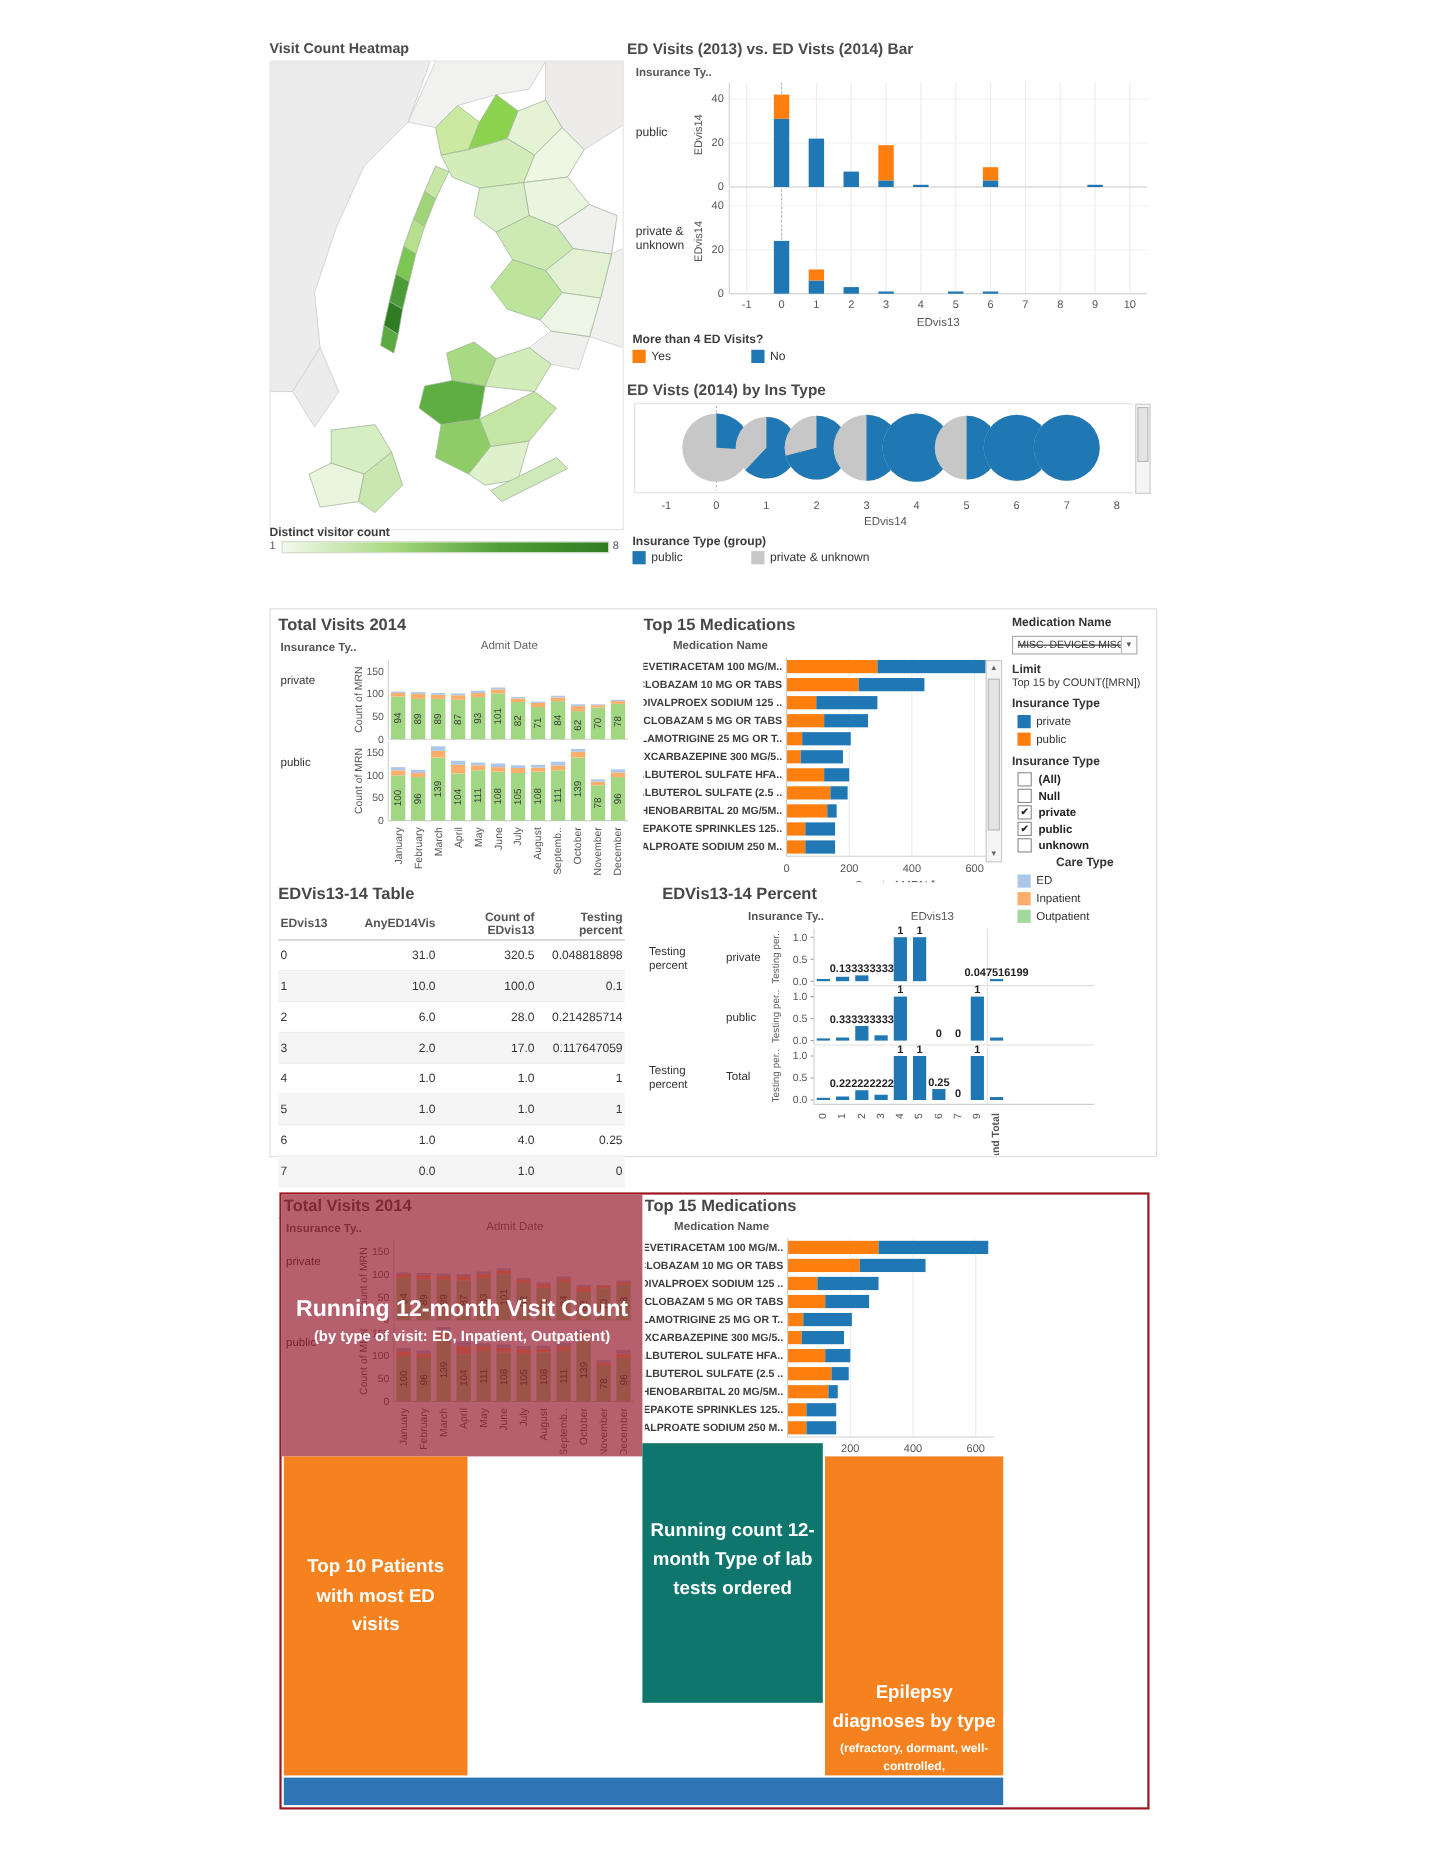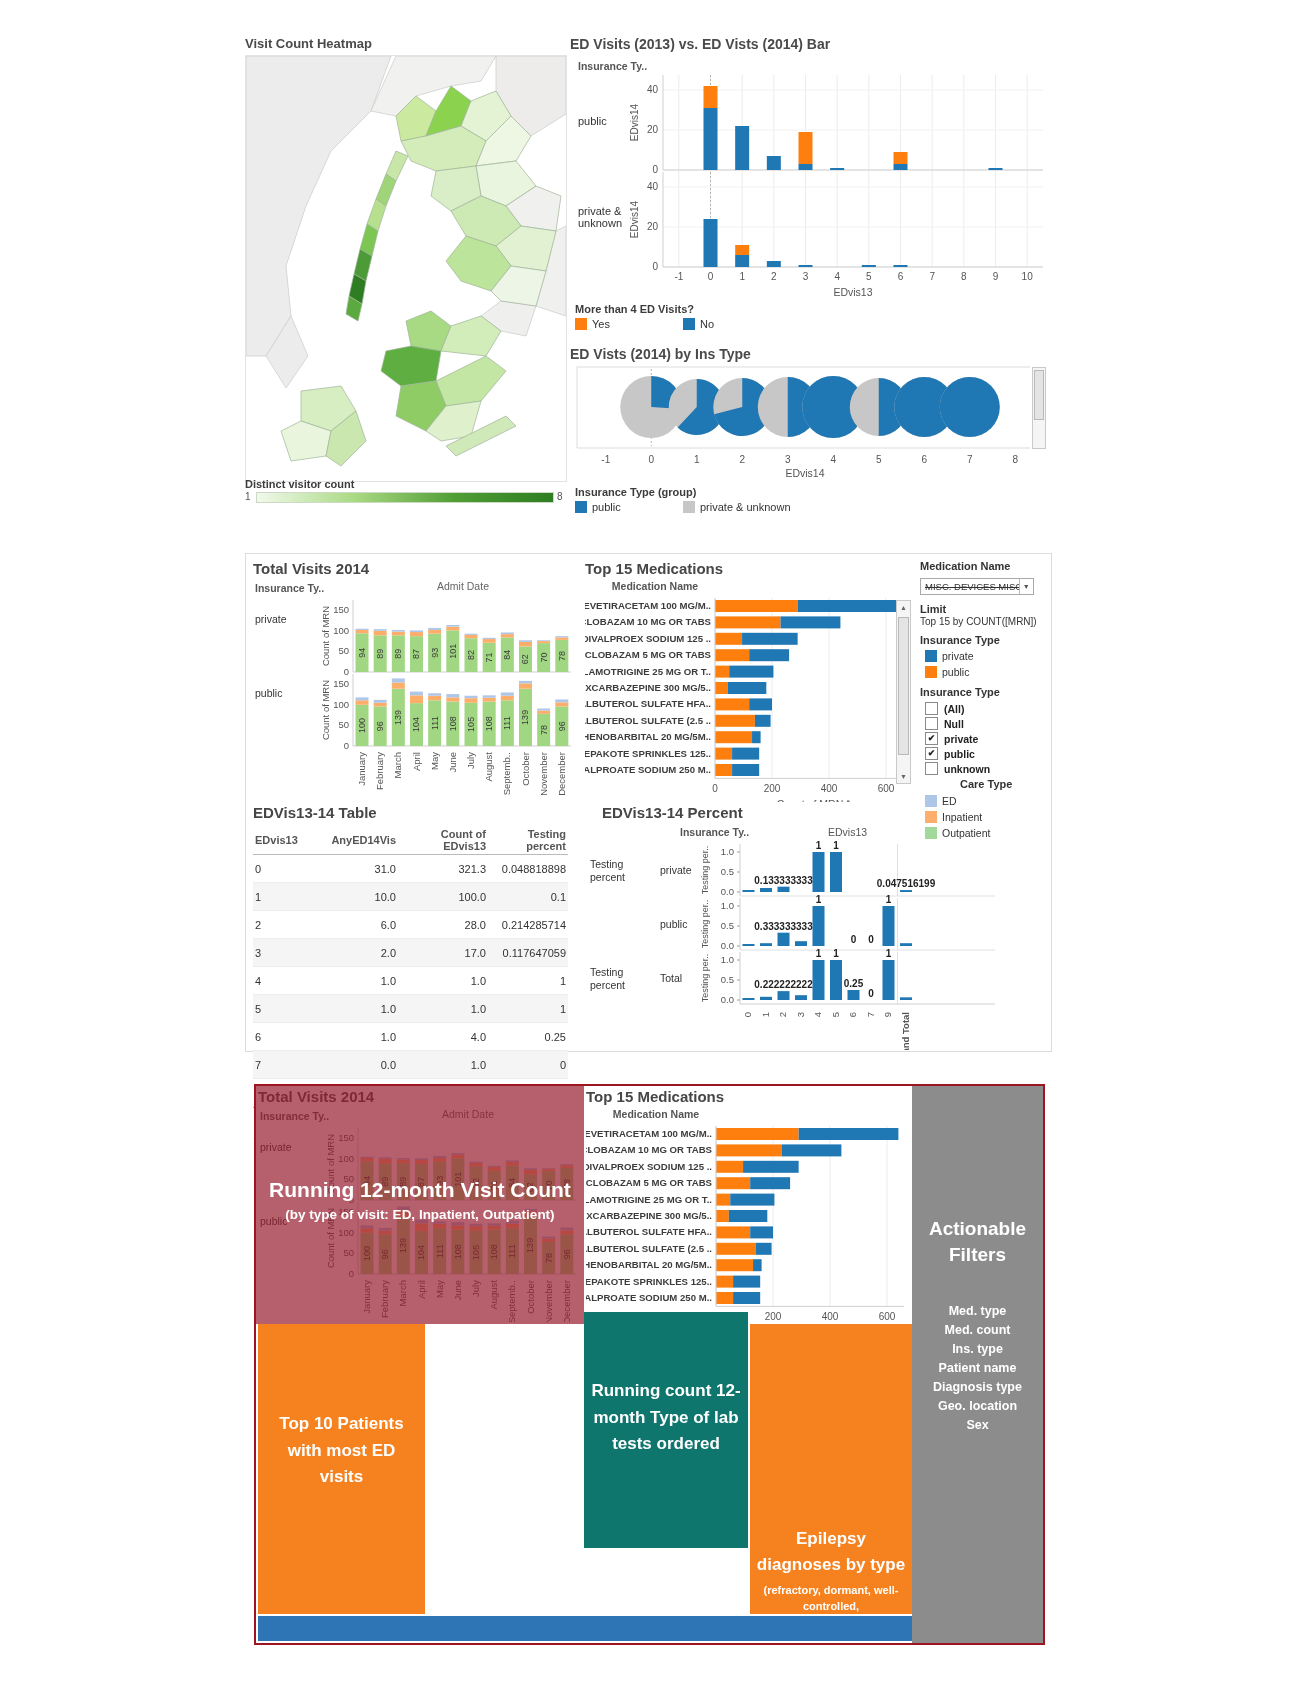--- a/index.html
+++ b/index.html
@@ -456,21 +456,21 @@
 <div id="ev-table" class="abs ev-table" style="left:253px;top:826px;width:315px;">
     <div class="ev-tr ev-th">
       <div>EDvis13</div>
       <div class="ra">AnyED14Vis</div>
       <div class="ra">Count of EDvis13</div>
       <div class="ra">Testing percent</div>
     </div>
     <div class="ev-tr">
       <div>0</div>
       <div class="ra">31.0</div>
-      <div class="ra">321.3</div>
+      <div class="ra">320.5</div>
       <div class="ra">0.048818898</div>
     </div>
     <div class="ev-tr band">
       <div>1</div>
       <div class="ra">10.0</div>
       <div class="ra">100.0</div>
       <div class="ra">0.1</div>
     </div>
     <div class="ev-tr">
       <div>2</div>
@@ -788,33 +788,20 @@
         <g>
           <rect x="262" y="220.39999999999998" width="2.5" height="8" fill="#777"></rect>
           <rect x="265.5" y="222.89999999999998" width="2.5" height="5.5" fill="#777"></rect>
           <rect x="269" y="225.39999999999998" width="2.5" height="3" fill="#777"></rect>
         </g>
       </svg></div>
   <div style="position:absolute;left:0px;top:0px;width:328px;height:238px;background:rgba(151,29,47,0.70);">
     <div class="ov-text" style="top:92px;font-size:21px;white-space:nowrap;">Running 12-month Visit Count</div>
     <div class="ov-text" style="top:121px;font-size:13.5px;white-space:nowrap;">(by type of visit: ED, Inpatient, Outpatient)</div>
   </div>
-  <div style="position:absolute;left:656px;top:0px;width:131px;height:557px;background:#8c8c8c;">
-    <div class="ov-text" style="top:132px;font-size:19px;">Actionable</div>
-    <div class="ov-text" style="top:158px;font-size:19px;">Filters</div>
-    <div id="filter-list" style="position:absolute;top:216px;left:0;right:0;text-align:center;color:#fff;font-weight:bold;font-size:12.5px;line-height:19px;">
-        <div>Med. type</div>
-        <div>Med. count</div>
-        <div>Ins. type</div>
-        <div>Patient name</div>
-        <div>Diagnosis type</div>
-        <div>Geo. location</div>
-        <div>Sex</div>
-      </div>
-  </div>
   <div class="blk" style="left:2px;top:238px;width:167px;height:290px;background:#f6821f;font-size:17px;line-height:1.55;padding:16px 8px;box-sizing:border-box;">
     <div style="transform:translateY(-18px);">Top 10 Patients with most ED visits</div>
   </div>
   <div class="blk" style="left:328px;top:226px;width:164px;height:236px;background:#0f766e;font-size:17px;line-height:1.55;padding:0 6px;box-sizing:border-box;">
     <div style="transform:translateY(-12px);">Running count 12-month Type of lab tests ordered</div>
   </div>
   <div class="blk" style="left:494px;top:238px;width:162px;height:290px;background:#f6821f;padding:0 6px;box-sizing:border-box;justify-content:flex-end;">
     <div style="font-size:17px;line-height:1.5;">Epilepsy diagnoses by type</div>
     <div style="font-size:11px;line-height:1.4;margin-top:6px;">(refractory, dormant, well-controlled,</div>
   </div>

